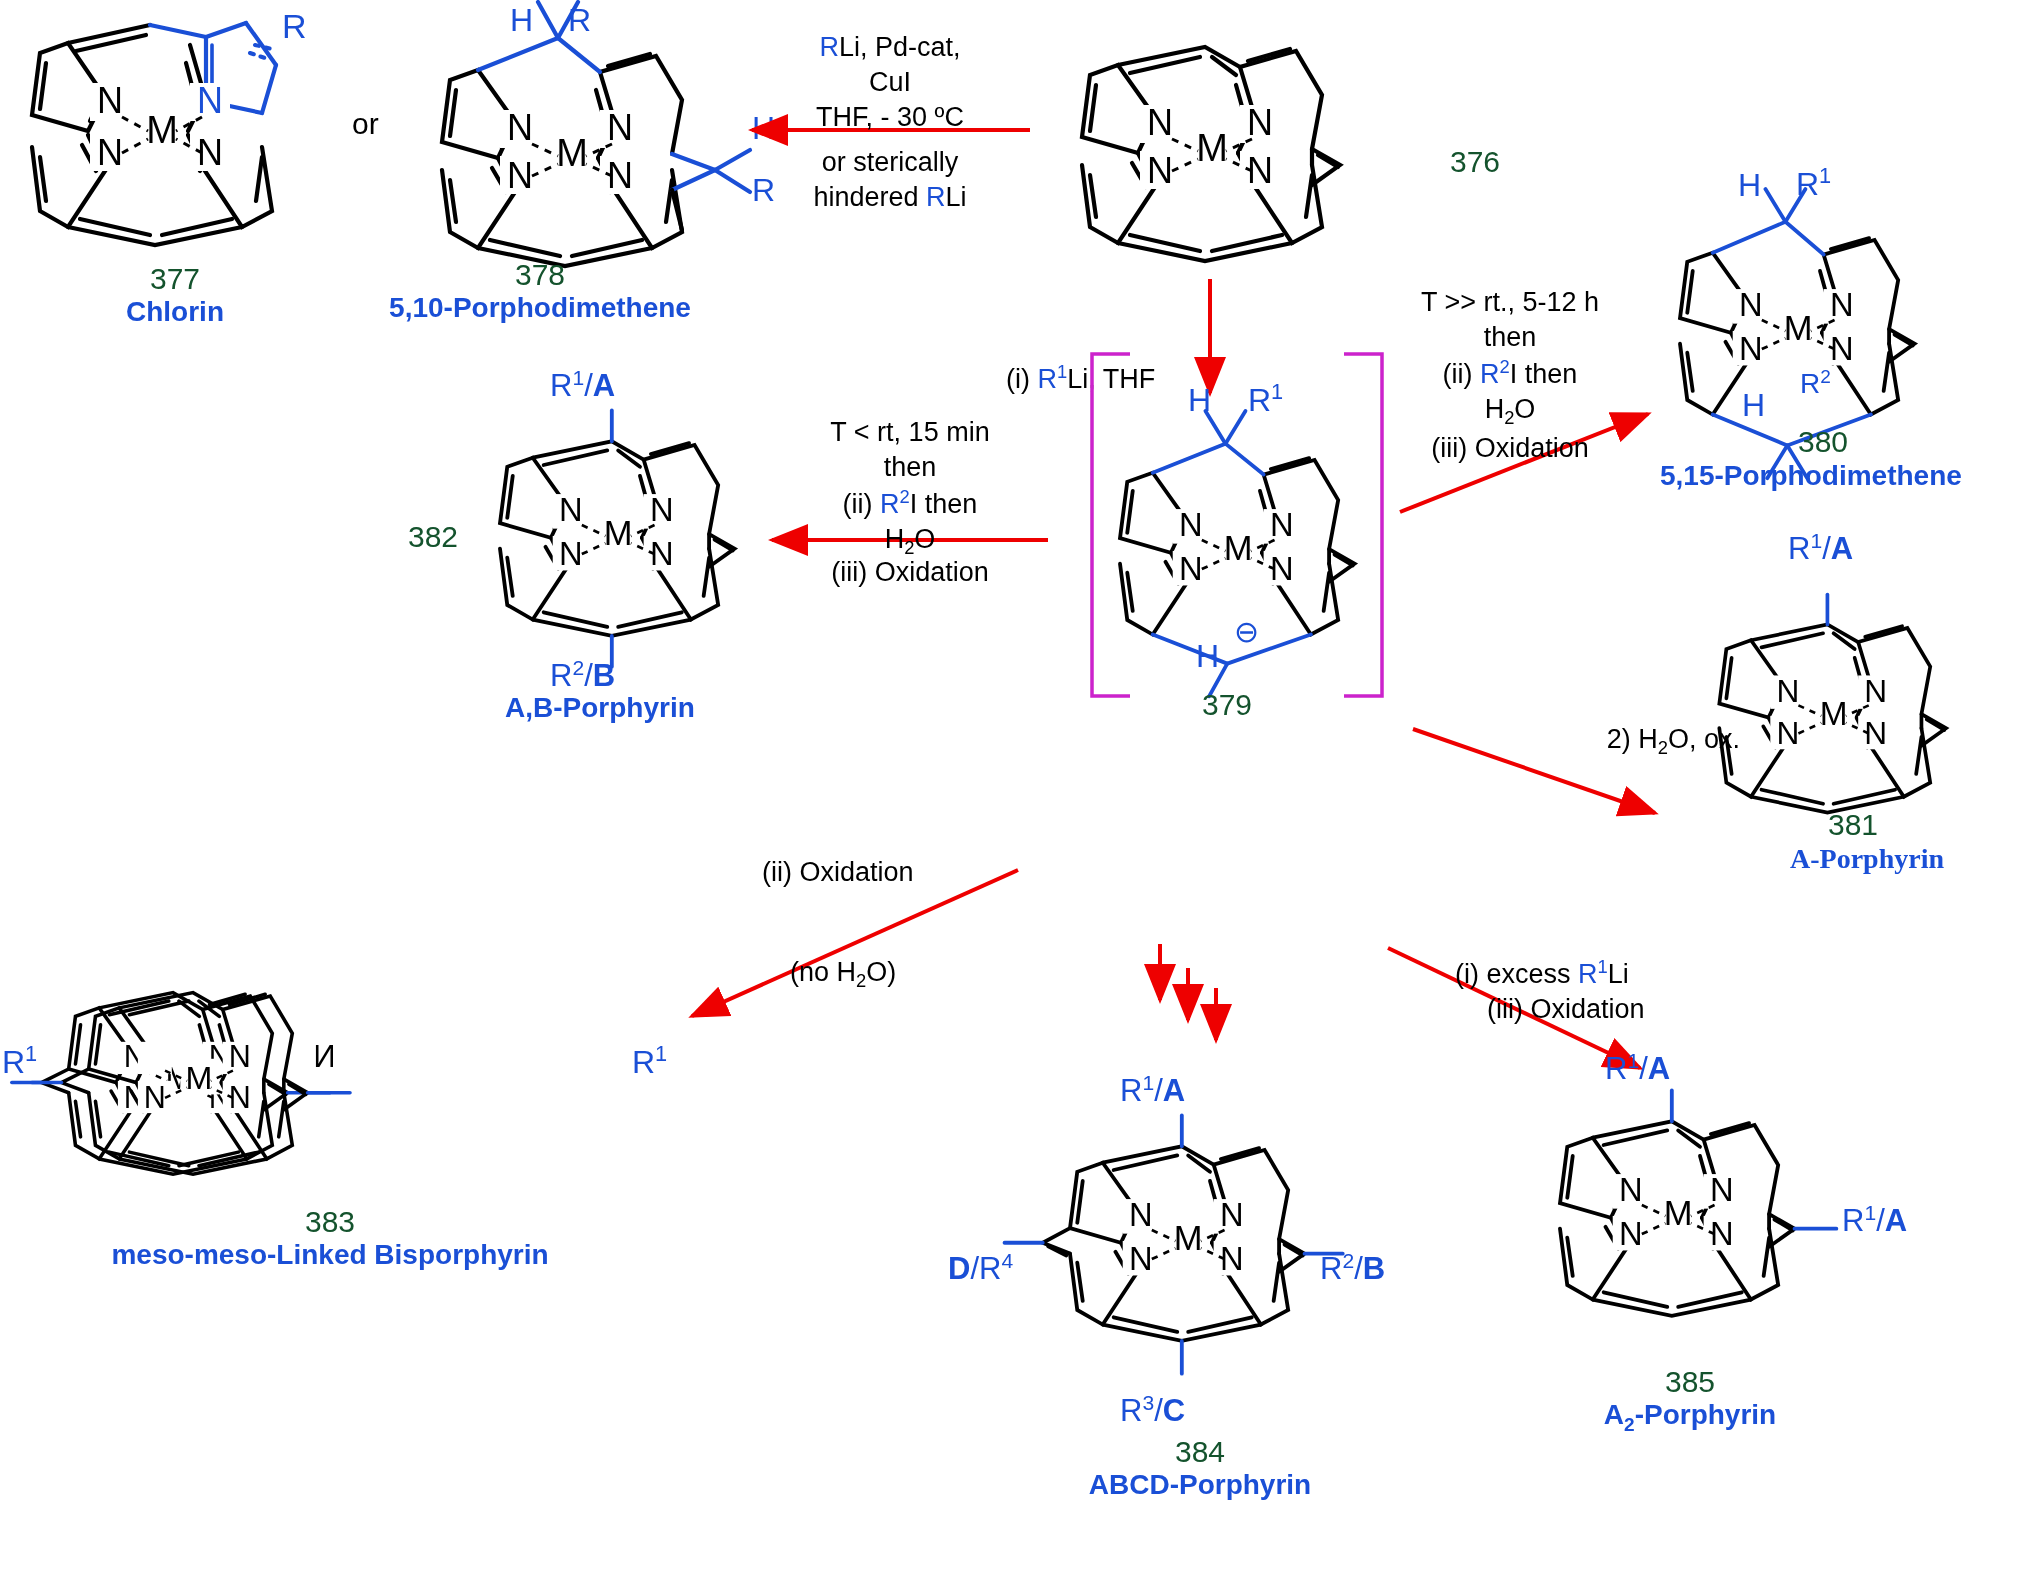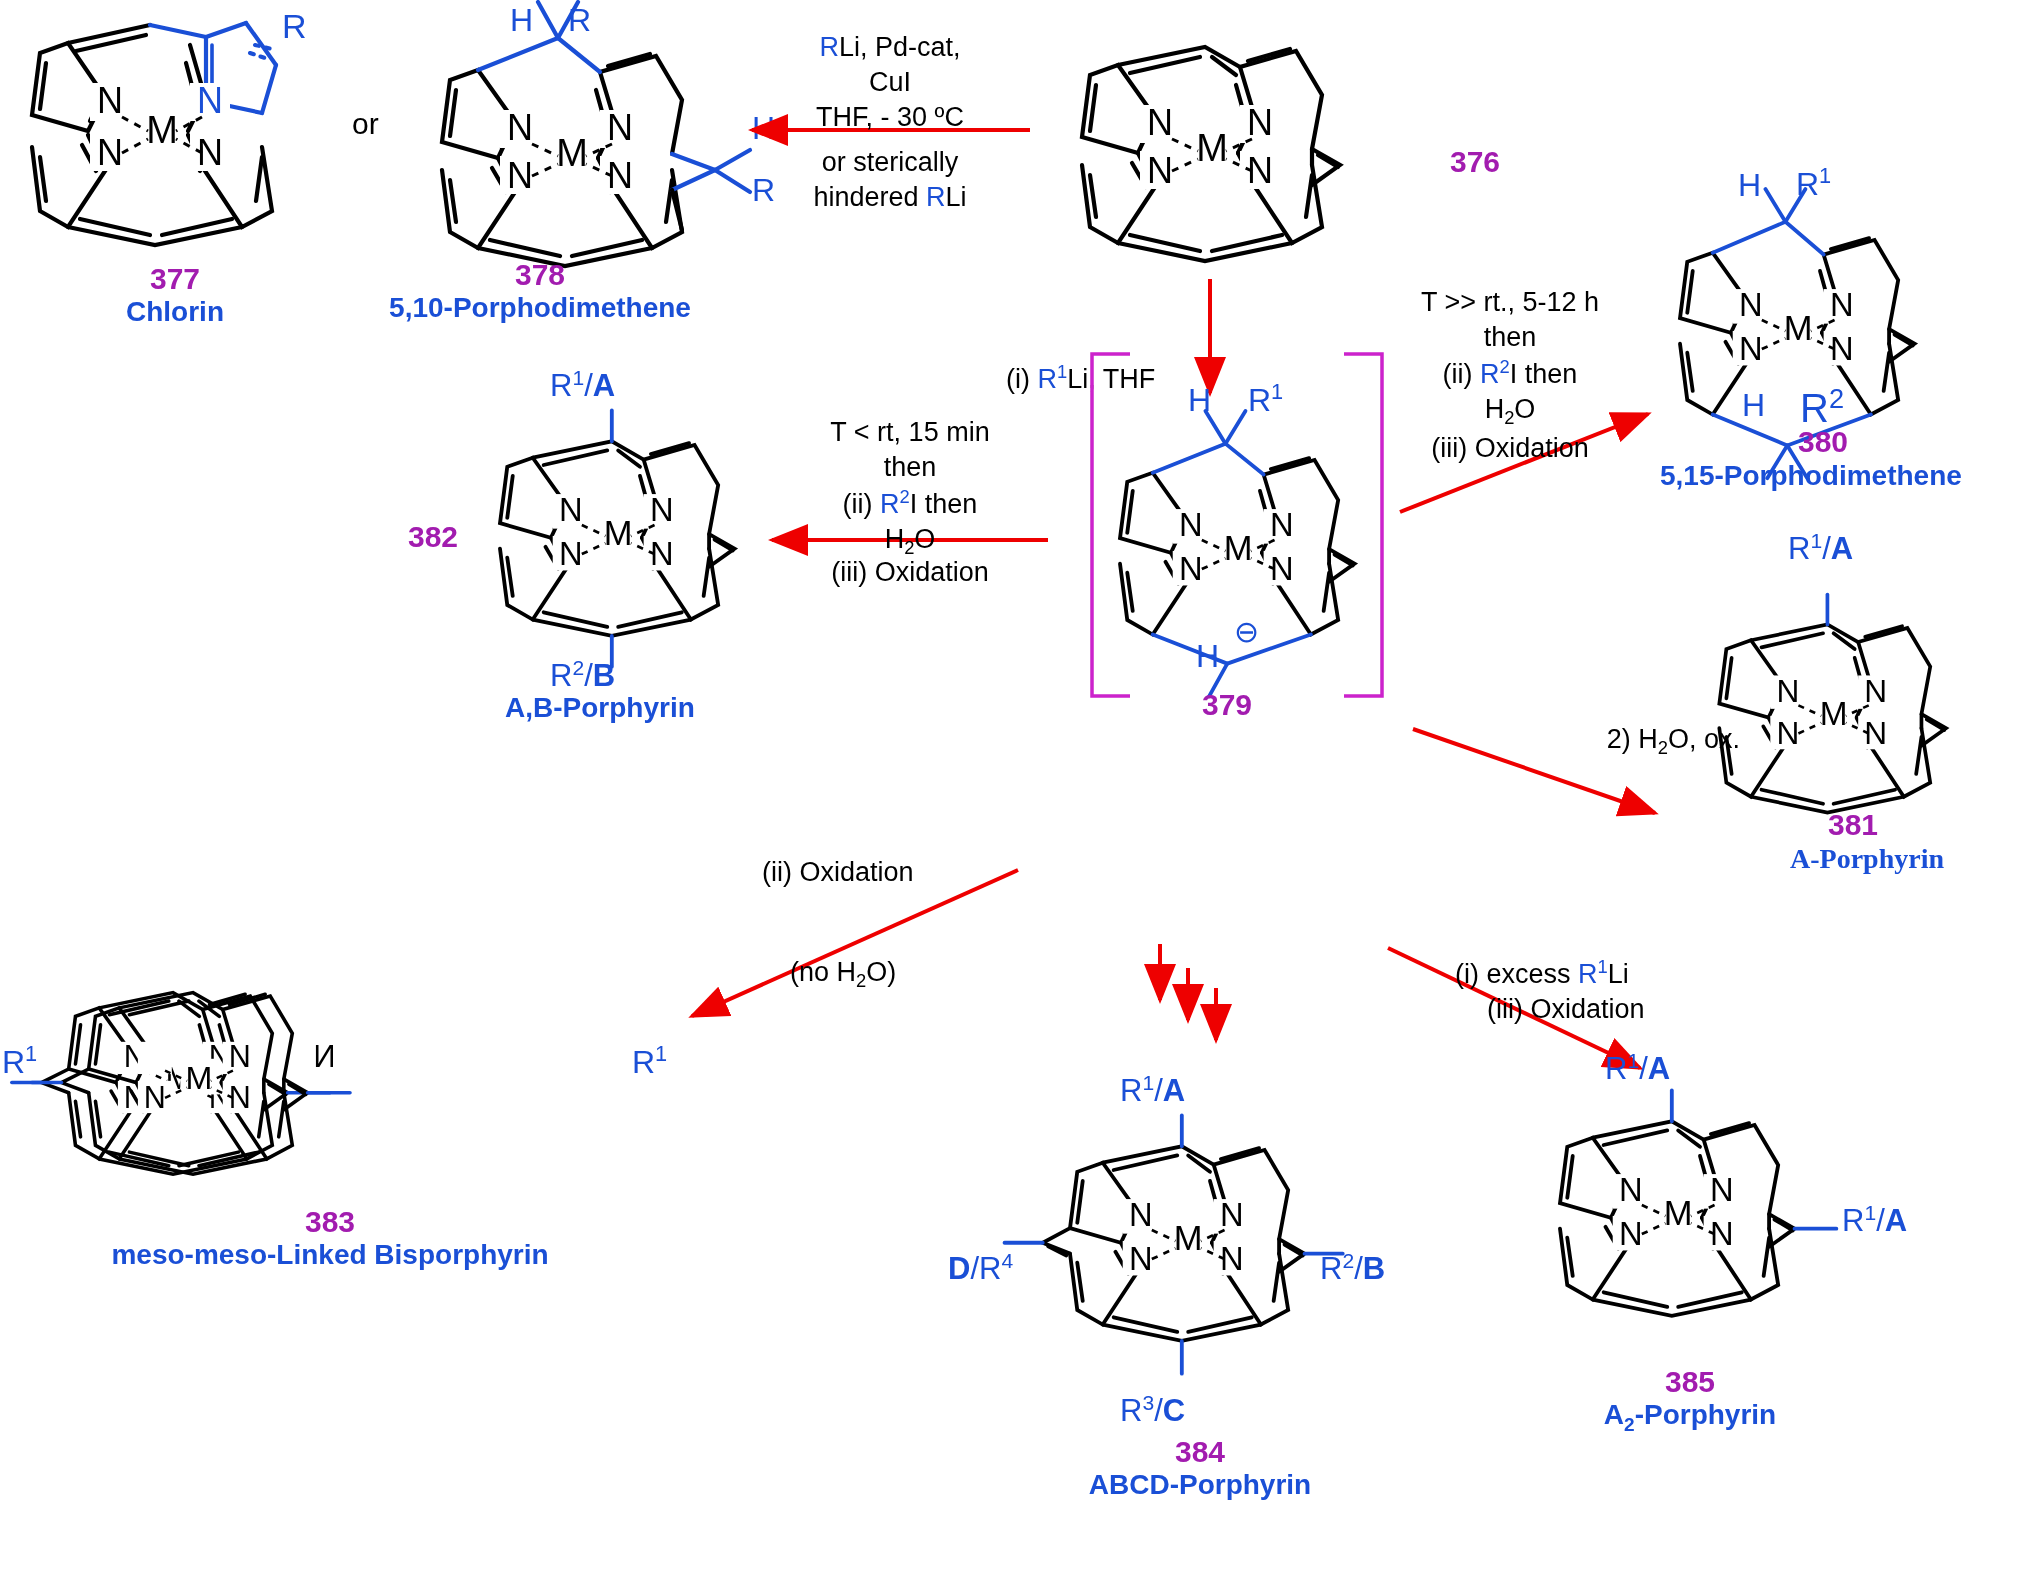--- a/index.html
+++ b/index.html
@@ -3,21 +3,21 @@
 <meta charset="utf-8">
 <style>
   html,body{margin:0;padding:0;background:#fff;}
   body{width:2025px;height:1585px;position:relative;overflow:hidden;
        font-family:"Liberation Sans",sans-serif;color:#000;}
   .abs{position:absolute;}
   .lbl{font-size:26px;line-height:1.25;white-space:nowrap;}
   .cond{font-size:27px;line-height:1.30;text-align:center;white-space:nowrap;color:#000;}
   .blue{color:#1a4fd6;}
   .bluebold{color:#1a4fd6;font-weight:bold;}
-  .num{font-weight:bold;font-size:30px;color:#a21caf;white-space:nowrap;}
+  .num{font-weight:normal;font-size:30px;color:#14532d;white-space:nowrap;}
   .name{font-weight:bold;font-size:28px;color:#1a4fd6;white-space:nowrap;}
   sup{font-size:0.68em;vertical-align:super;}
   sub{font-size:0.68em;vertical-align:sub;}
   .struct{position:absolute;}
   .caption{position:absolute;text-align:center;}
   svg{display:block;overflow:visible;}
 </style>
 </head>
 <body>
 
@@ -402,21 +402,21 @@
     <path d="M112 114 L138 126"></path>
         <path d="M192 114 L166 126"></path>
     <path d="M112 146 L138 134"></path>
         <path d="M192 146 L166 134"></path>
   </g>
 </svg>
 </div>
 <div class="abs blue lbl" style="left:1738px;top:165px;font-size:32px;">H</div>
 <div class="abs blue lbl" style="left:1796px;top:162px;font-size:32px;">R<sup>1</sup></div>
 <div class="abs blue lbl" style="left:1742px;top:385px;font-size:32px;">H</div>
-<div class="abs blue lbl" style="left:1800px;top:382px;font-size:40px;">R<sup>2</sup></div>
+<div class="abs blue lbl" style="left:1800px;top:365px;font-size:28px;">R<sup>2</sup></div>
 <div class="abs num" style="left:1798px;top:425px;">380</div>
 <div class="abs name" style="left:1660px;top:460px;">5,15-Porphodimethene</div>
 
 <svg class="abs" style="left:1405px;top:715px;" width="270" height="110">
   <defs>
       <marker id="ahR1" markerWidth="10" markerHeight="8" refX="9" refY="4" orient="auto">
     <polygon points="10,4 0,0 0,8" fill="#ee0000"></polygon>
       </marker>
     </defs>
   <line x1="8" y1="14" x2="250" y2="98" stroke="#ee0000" stroke-width="4" marker-end="url(#ahR1)"></line>

